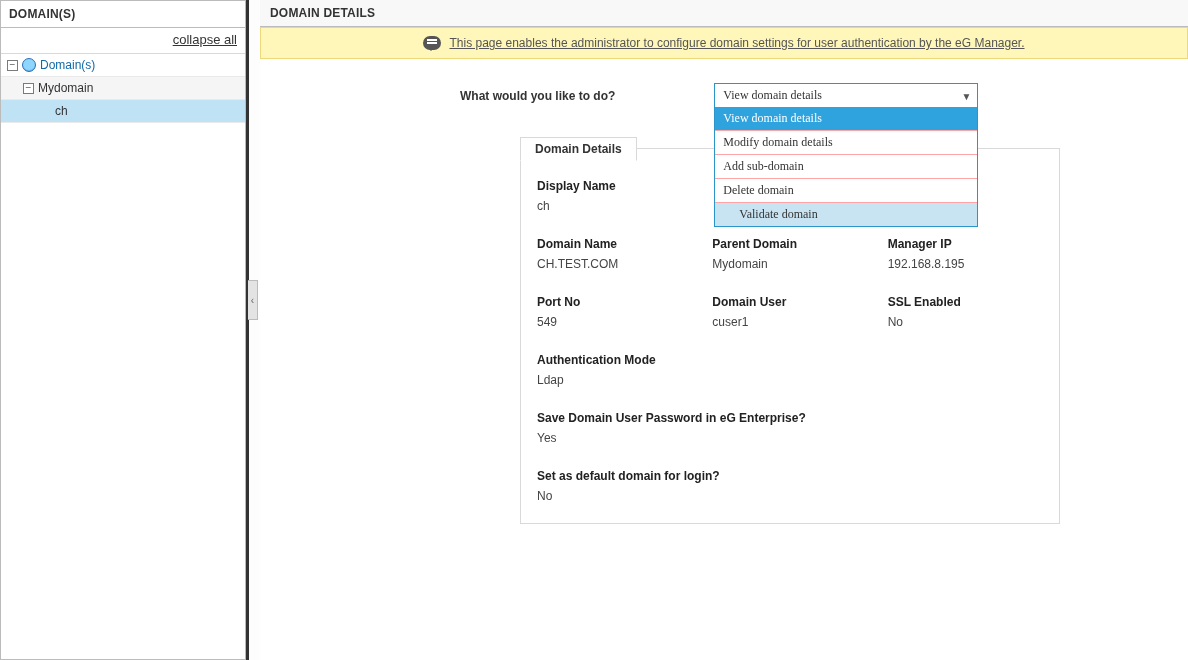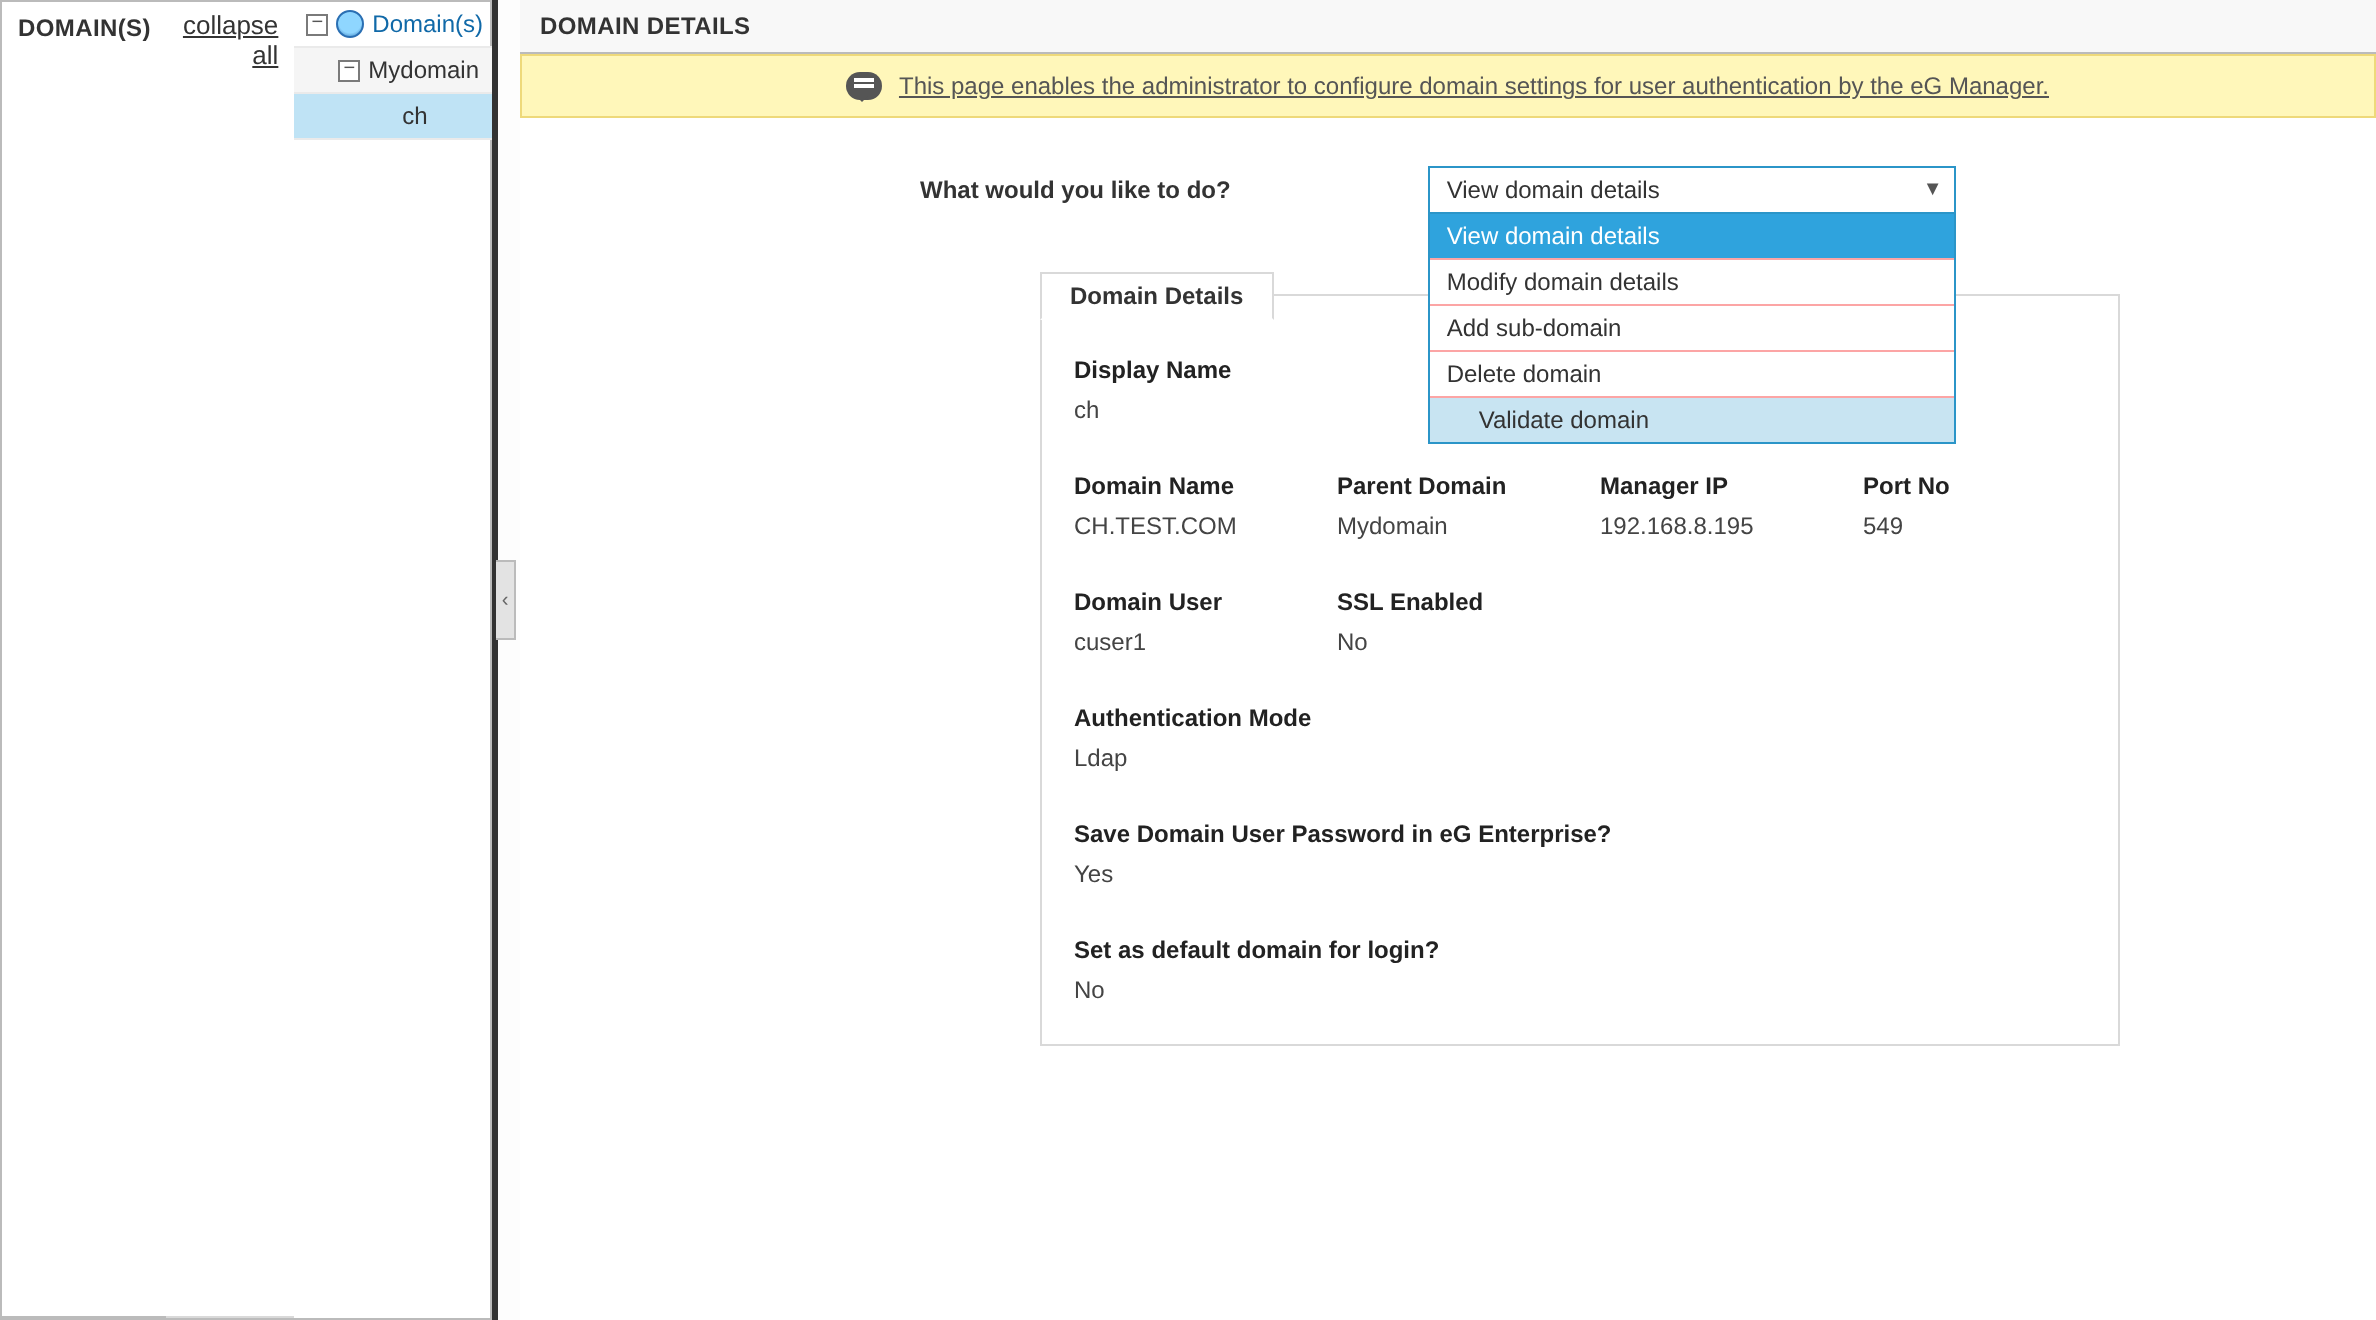--- a/index.html
+++ b/index.html
@@ -14,20 +14,21 @@
     overflow: hidden;
     position: relative;
   }
   .layout { display: flex; height: 100%; }
   
   .sidebar {
     width: 246px;
     border: 1px solid #bbb;
     border-top: 1px solid #bbb;
     display: flex;
+    flex-direction: column;
     background: #fff;
   }
   .sidebar-header {
     font-weight: bold;
     font-size: 12px;
     padding: 6px 8px;
     border-bottom: 1px solid #bbb;
     background: #fff;
     letter-spacing: 0.2px;
   }
@@ -137,21 +138,21 @@
   }
 
   .content-area { position: relative; padding: 24px 40px; }
   .action-row {
     display: flex;
     align-items: center;
     gap: 99px;
     margin-bottom: 40px;
   }
   .action-label { font-weight: bold; color: #333; margin-left: 160px; }
-  .select-wrap { position: relative; width: 264px; }
+  .select-wrap { position: relative; width: 264px; font-family: Liberation Serif, serif; }
   .fake-select {
     width: 100%;
     border: 1px solid #2b95c8;
     padding: 4px 24px 4px 8px;
     background: #fff;
     cursor: pointer;
     position: relative;
     color: #333;
   }
   .fake-select .chev {
@@ -188,21 +189,21 @@
     position: absolute;
     top: -12px; left: -1px;
     background: #fff;
     border: 1px solid #d9d9d9;
     border-bottom: 1px solid #fff;
     padding: 4px 14px;
     font-weight: bold;
   }
   .details-grid {
     display: grid;
-    grid-template-columns: 1fr 1fr 1fr 1fr;
+    grid-template-columns: 1fr 1fr 1fr;
     row-gap: 24px;
     column-gap: 20px;
   }
   .kv-label { font-weight: bold; margin-bottom: 6px; color: #222; }
   .kv-value { color: #444; }
   .full { grid-column: 1 / -1; }
 </style>
 </head>
 <body>
 

